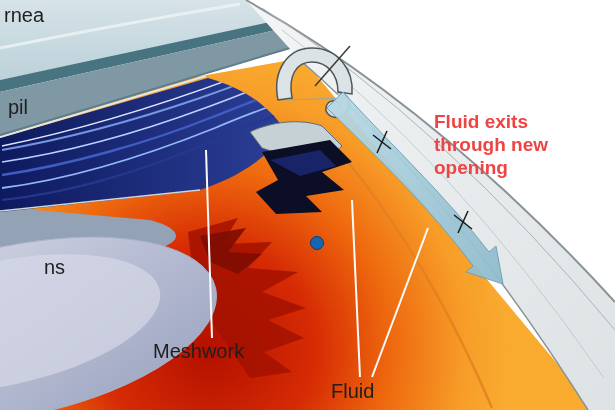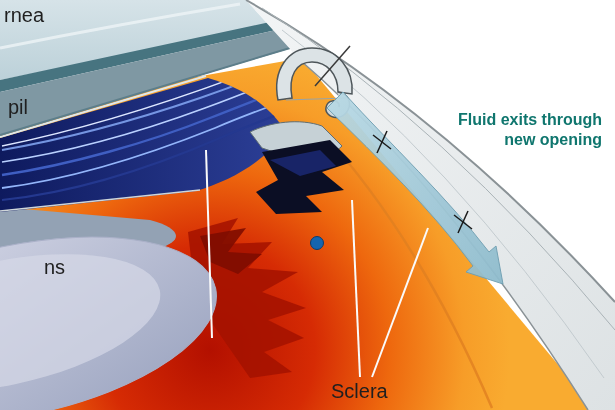--- a/index.html
+++ b/index.html
@@ -1,20 +1,20 @@
 <!DOCTYPE html>
 <html><head>
 <meta charset="utf-8">
 <style>
   html,body{margin:0;padding:0;background:#ffffff;}
   #stage{position:relative;width:615px;height:410px;overflow:hidden;background:#ffffff;
-         font-family:"Liberation Sans",sans-serif;text-align:right;}
+         font-family:"Liberation Sans",sans-serif;}
   #stage svg{position:absolute;left:0;top:0;}
   .lbl{position:absolute;font-size:20px;color:#1f1f1f;white-space:nowrap;}
-  .note{position:absolute;font-size:16px;line-height:1.22;font-weight:bold;color:#0f766e;width:168px;}
+  .note{position:absolute;font-size:19px;line-height:1.22;font-weight:bold;color:#ef4444;width:168px;}
 </style>
 </head>
 <body>
 
 <div id="stage">
 
   <svg width="615" height="410" viewBox="0 0 615 410">
     <defs>
       <radialGradient id="gradBody" gradientUnits="userSpaceOnUse" cx="210" cy="350" r="300">
         <stop offset="0" stop-color="#b31000"></stop>
@@ -114,15 +114,16 @@
     <path d="M 350,46 L 315,86" stroke="#3a3a3a" stroke-width="1.5" fill="none"></path>
     <path d="M 212,338 L 206,150" stroke="#fafafa" stroke-width="2" fill="none"></path>
     <path d="M 360,377 L 352,200" stroke="#fafafa" stroke-width="2" fill="none"></path>
     <path d="M 372,377 L 428,228" stroke="#fafafa" stroke-width="2" fill="none"></path>
   </svg>
 
   <div class="lbl" style="left:4px;top:4px;">rnea</div>
   <div class="lbl" style="left:0px;top:96px;padding-left:8px;">pil</div>
   <div class="lbl" style="left:0px;top:256px;margin-left:44px;">ns</div>
   <div class="note" style="left:434px;top:110px;">Fluid exits through new opening</div>
-  <div class="lbl" style="left:331px;top:380px;">Sclera</div>
+  <div class="lbl" style="left:153px;top:340px;">Meshwork</div>
+  <div class="lbl" style="left:331px;top:380px;">Fluid</div>
 
 </div>
 
 </body></html>

